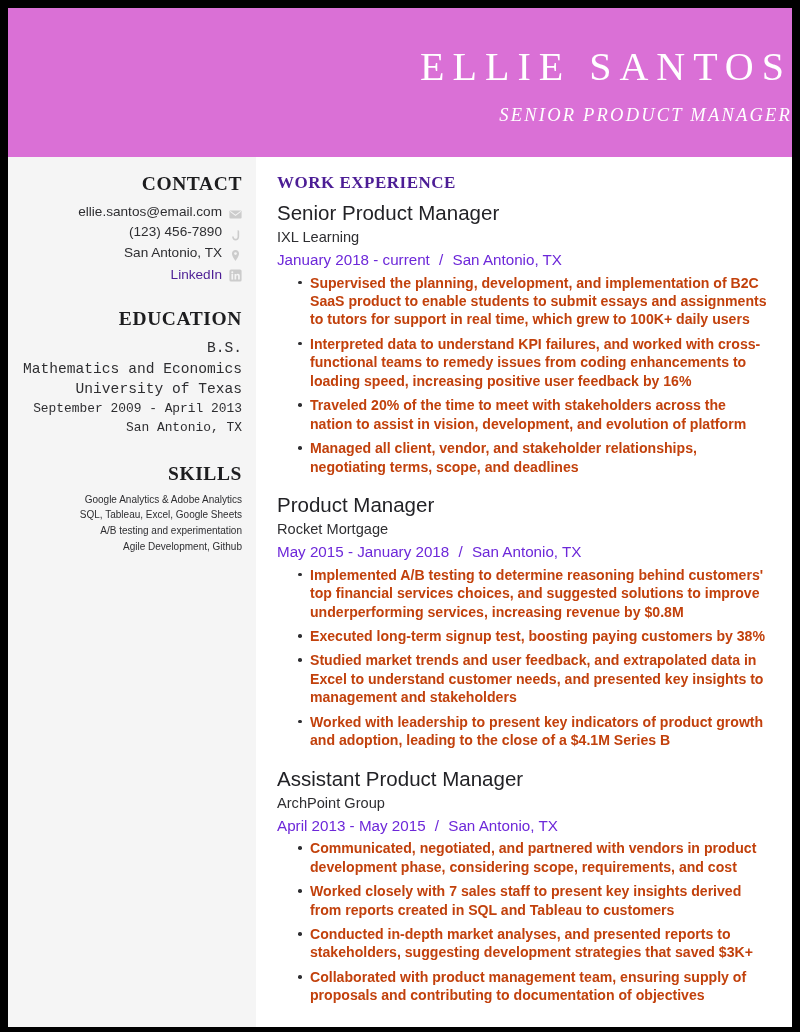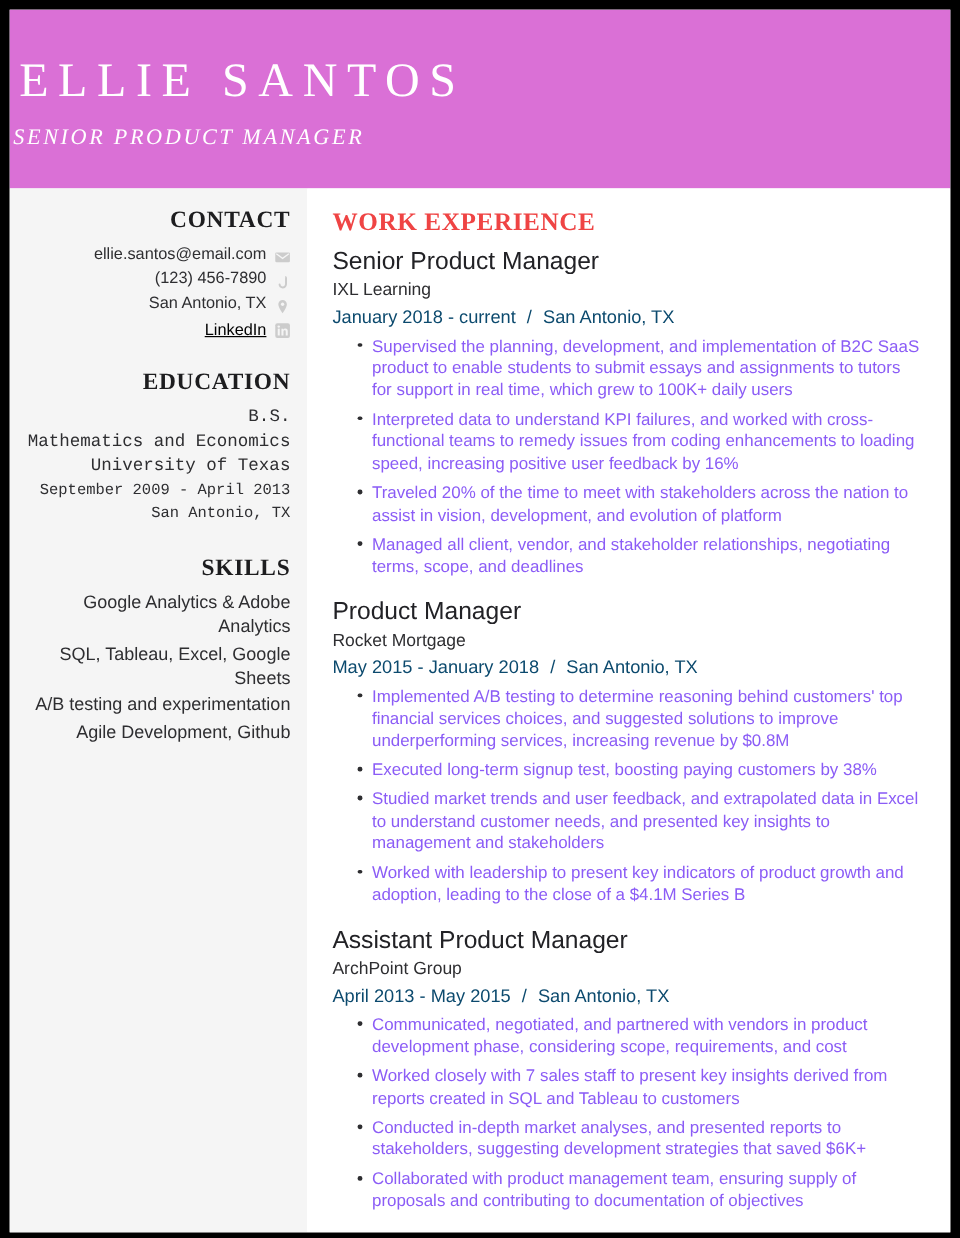--- a/index.html
+++ b/index.html
@@ -21,21 +21,21 @@
     height: 1019px;
     background: #ffffff;
     overflow: hidden;
   }
   
   .header {
     height: 149px;
     background: #da70d6;
     display: flex;
     flex-direction: column;
-    align-items: flex-start;
+    align-items: flex-end;
     justify-content: center;
     box-sizing: border-box;
     padding-top: 6px;
   }
   .name {
     font-family: "Liberation Serif", serif;
     color: #ffffff;
     font-size: 40px;
     letter-spacing: 8px;
     font-weight: 400;
@@ -78,44 +78,43 @@
     font-family: "Liberation Serif", serif;
     font-weight: bold;
     font-size: 19.5px;
     color: #1d1d1f;
     letter-spacing: 0.6px;
     margin: 0 0 8px 0;
   }
   .main-heading {
     font-family: "Liberation Serif", serif;
     font-weight: bold;
-    font-size: 21px;
-    color: #ef4444;
+    font-size: 17px;
+    color: #4c1d95;
     letter-spacing: 0.5px;
     margin: 0 0 7px 0;
   }
   
   .contact-list { margin: 0; }
   .contact-row {
     display: flex;
     align-items: flex-end;
     justify-content: flex-end;
     gap: 7px;
     margin-bottom: 2px;
     min-height: 18px;
   }
   .contact-text {
     font-size: 13.6px;
     color: #2e2e31;
     line-height: 1.35;
   }
   .contact-link {
     font-size: 13.6px;
-    color: #000000;
-    text-decoration: underline;
+    color: #4c1d95;
     cursor: pointer;
   }
   .icon {
     width: 13px;
     height: 13px;
     flex: none;
     display: block;
   }
   .icon svg { display: block; }
   
@@ -123,21 +122,21 @@
   .edu-line {
     font-size: 14.6px;
     color: #2e2e31;
     line-height: 1.42;
     font-family: Liberation Mono, monospace;
   }
   .edu-line.small {
     font-size: 12.9px;
   }
   .skill-line {
-    font-size: 15px;
+    font-size: 10px;
     color: #2e2e31;
     line-height: 1.36;
     margin-bottom: 2px;
   }
   
   .job { margin-bottom: 6px; }
   .job + .job { margin-top: 16px; }
   .job-title {
     font-size: 20.5px;
     font-weight: 300;
@@ -146,36 +145,37 @@
     margin: 0;
   }
   .job-company {
     font-size: 14.6px;
     color: #2e2e31;
     line-height: 1.42;
     margin: 1px 0 0 0;
   }
   .job-meta {
     font-size: 15.2px;
-    color: #0c4a6e;
+    color: #6d28d9;
     line-height: 1.42;
     margin: 1px 0 3px 0;
   }
   .job-meta .sep { padding: 0 5px; }
   ul.bullets {
     margin: 0;
     padding: 0 0 0 33px;
     list-style: none;
   }
   ul.bullets li {
     position: relative;
     font-size: 14.1px;
-    color: #8b5cf6;
+    color: #c2410c;
     line-height: 1.31;
     margin-bottom: 6px;
+    font-weight: bold;
   }
   ul.bullets li:before {
     content: "";
     position: absolute;
     left: -12px;
     top: 7px;
     width: 3.6px;
     height: 3.6px;
     border-radius: 50%;
     background: #2e2e31;
@@ -301,20 +301,20 @@
         <div class="job-title">Assistant Product Manager</div>
         <div class="job-company">ArchPoint Group</div>
         <div class="job-meta">
           <span>April 2013 - May 2015</span>
           <span class="sep">/</span>
           <span>San Antonio, TX</span>
         </div>
         <ul class="bullets">
           <li>Communicated, negotiated, and partnered with vendors in product development phase, considering scope, requirements, and cost</li>
           <li>Worked closely with 7 sales staff to present key insights derived from reports created in SQL and Tableau to customers</li>
-          <li>Conducted in-depth market analyses, and presented reports to stakeholders, suggesting development strategies that saved $6K+</li>
+          <li>Conducted in-depth market analyses, and presented reports to stakeholders, suggesting development strategies that saved $3K+</li>
           <li>Collaborated with product management team, ensuring supply of proposals and contributing to documentation of objectives</li>
         </ul>
       </div>
 
     </div>
   </div>
 </div>
 
 </body></html>

